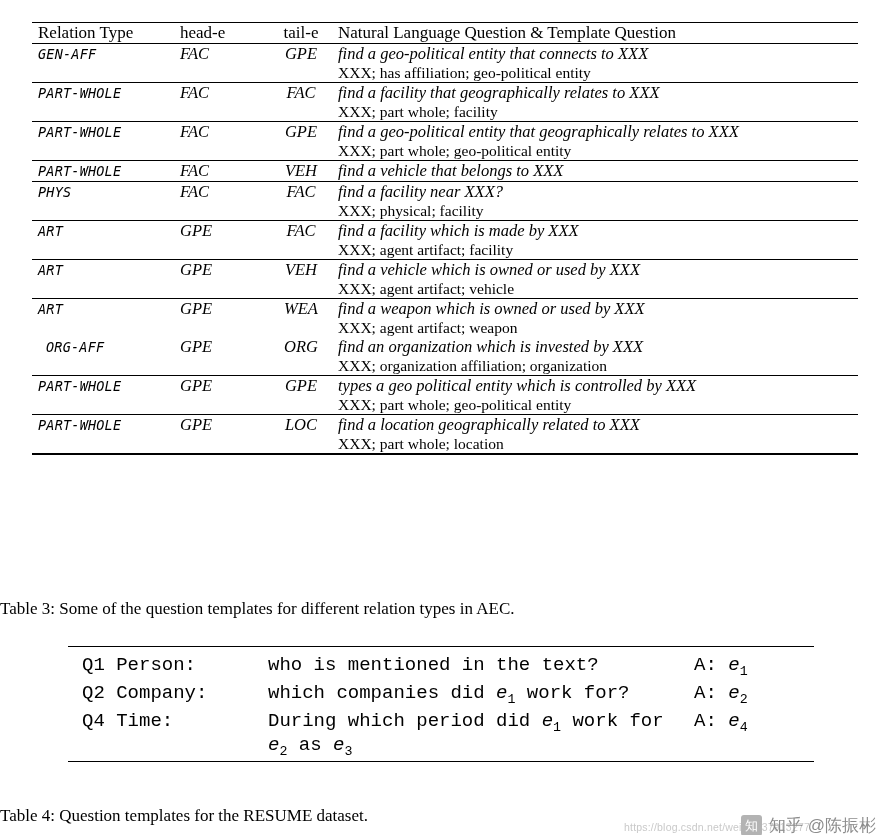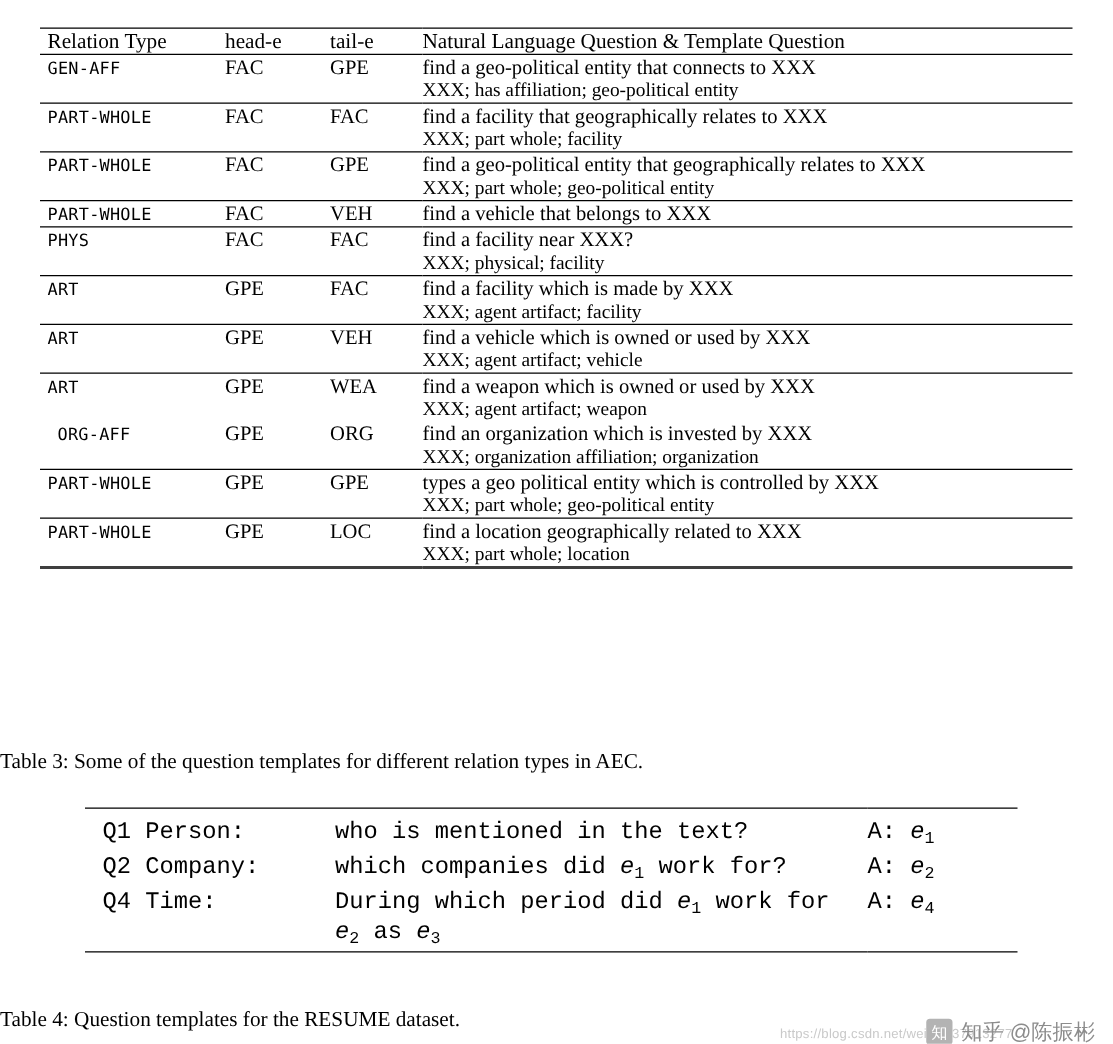--- a/index.html
+++ b/index.html
@@ -39,29 +39,29 @@
   .t3 .rule-top td { border-top: 1.6px solid #000; }
   .hdr td {
     padding-top: 2px;
     padding-bottom: 3px;
     font-size: 17px;
   }
   .hdr-line td { border-bottom: 0.9px solid #000; }
   .grp-line td { border-top: 0.9px solid #000; }
   .t3 .c-rel { width: 148px; padding-left: 6px; }
   .t3 .c-head { width: 84px; }
-  .t3 .c-tail { width: 74px; }
+  .t3 .c-tail { width: 74px; text-align: center; }
   .t3 .c-q { }
   .sc {
     font-variant: small-caps;
     font-family: "DejaVu Sans Mono", monospace;
     font-size: 13.5px;
     letter-spacing: 0.2px;
   }
-  .row-a td { padding-top: 2.5px; padding-bottom: 0px; }
+  .row-a td { padding-top: 2.5px; padding-bottom: 0px; font-style: italic; }
   .row-b td { padding-top: 0.5px; padding-bottom: 3.5px; }
   .tmpl { font-size: 15.5px; }
   .t3 .rule-bot-outer td { border-top: 1.6px solid #000; }
   .t3 .rule-bot-inner td { border-top: 0.9px solid #000; height: 3px; }
 
   .caption {
     position: absolute;
     width: 890px;
     font-size: 17px;
   }

